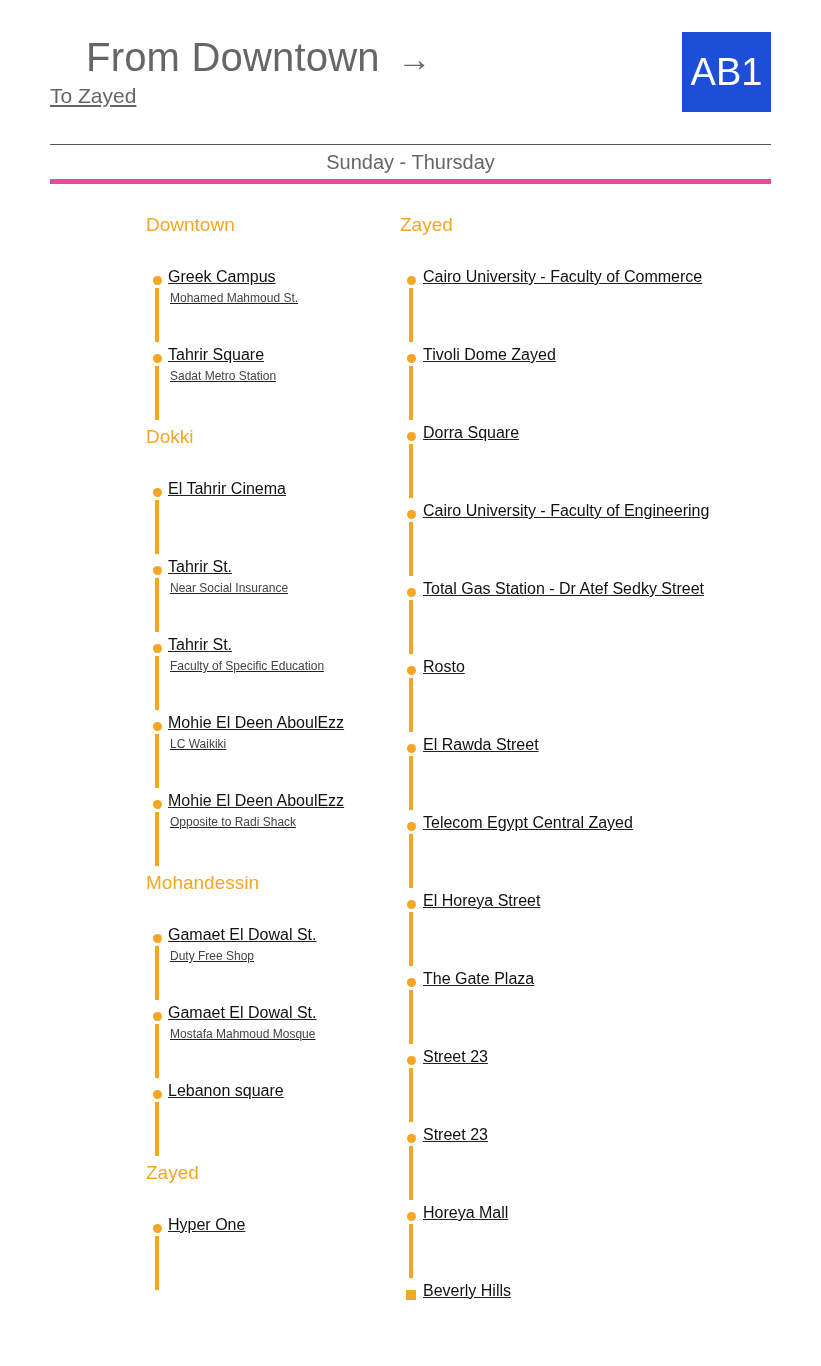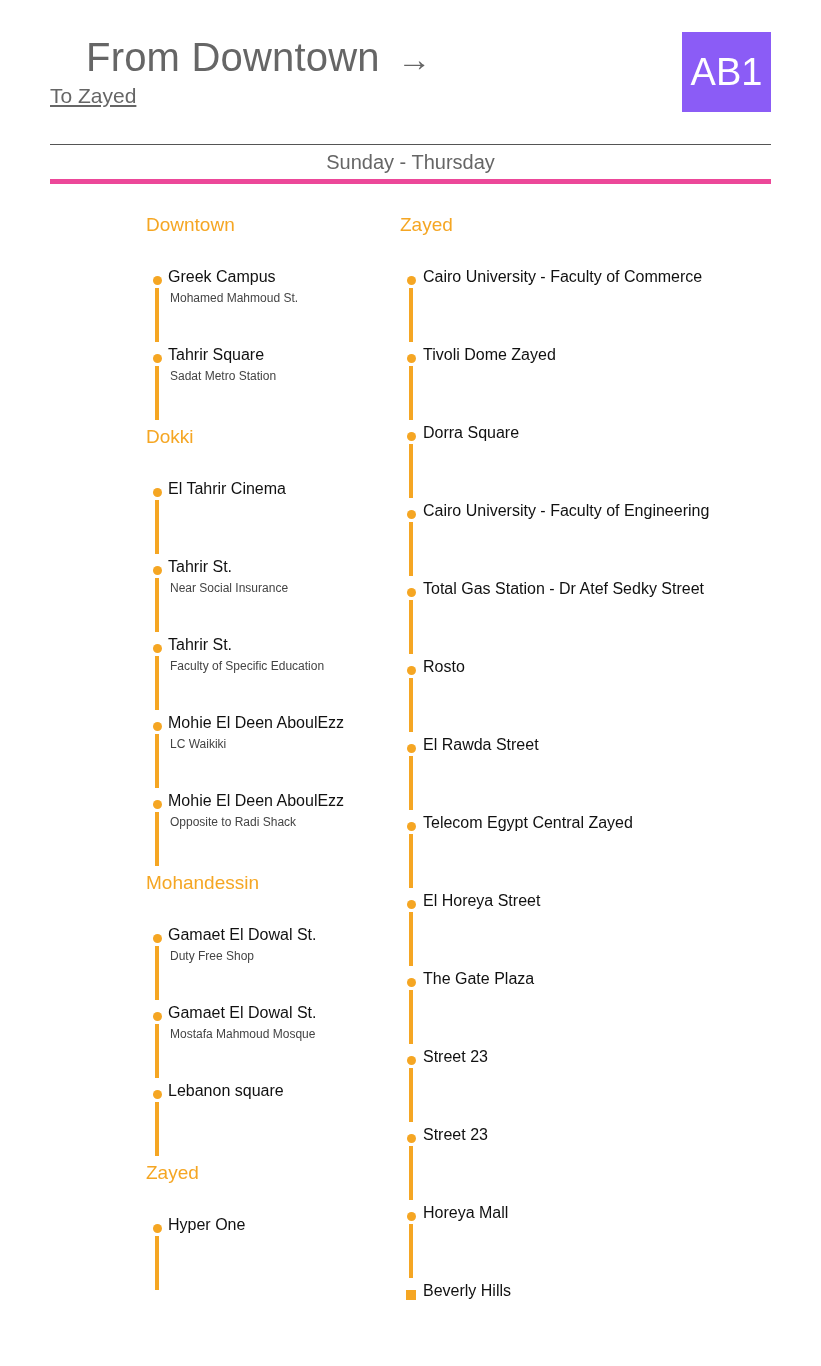--- a/index.html
+++ b/index.html
@@ -3,32 +3,32 @@
 <meta charset="utf-8">
 <style>
   * { box-sizing: border-box; margin: 0; padding: 0; }
   html, body { width: 821px; height: 1366px; background: #ffffff; overflow: hidden; }
   body { font-family: "Liberation Sans", "DejaVu Sans", sans-serif; color: #222; position: relative; }
 
   .header { position: absolute; left: 50px; top: 32px; width: 721px; height: 80px; }
   .title { position: absolute; left: 0; top: 2px; font-size: 40px; color: #666666; line-height: 46px; letter-spacing: 0.2px; white-space: nowrap; margin-left: 36px; }
   .title .arrow { font-size: 34px; margin-left: 6px; }
   .subtitle { position: absolute; left: 0; top: 50px; font-size: 21px; color: #666666; line-height: 28px; text-decoration: underline; }
-  .badge { position: absolute; right: 0; top: 0; width: 89px; height: 80px; background: #8b5cf6; color: #ffffff; font-size: 38px; display: flex; align-items: center; justify-content: center; letter-spacing: 0px; }
+  .badge { position: absolute; right: 0; top: 0; width: 89px; height: 80px; background: #1d4ed8; color: #ffffff; font-size: 38px; display: flex; align-items: center; justify-content: center; letter-spacing: 0px; }
 
   .days-bar { position: absolute; left: 50px; top: 144px; width: 721px; height: 40px; border-top: 1px solid #555; border-bottom: 5px solid #ec4899; display: flex; align-items: center; justify-content: center; font-size: 20px; color: #666666; }
 
   .col { position: absolute; top: 210px; }
   .col.left { left: 100px; width: 290px; margin-left: 46px; }
   .col.right { left: 400px; width: 380px; }
 
   .zone-title { font-size: 19px; color: #f5a623; line-height: 30px; height: 30px; margin-bottom: 26px; }
   .zone + .zone { margin-top: 0; }
 
-  .stop { position: relative; height: 78px; padding-left: 22px; }
+  .stop { position: relative; height: 78px; padding-left: 22px; text-decoration: underline; }
   .stop .dot { position: absolute; left: 7px; top: 10px; width: 9px; height: 9px; border-radius: 50%; background: #f5a623; }
   .stop .dot.square { border-radius: 0; width: 10px; height: 10px; left: 6px; }
   .stop .line { position: absolute; left: 9px; top: 22px; width: 4px; height: 54px; background: #f5a623; }
   .stop .name { font-size: 16px; color: #111; line-height: 22px; white-space: nowrap; }
   .stop .sub { font-size: 12px; color: #444; line-height: 18px; margin-top: 1px; padding-left: 2px; white-space: nowrap; }
   .col.right .stop { padding-left: 23px; }
 </style>
 </head>
 <body>
 

